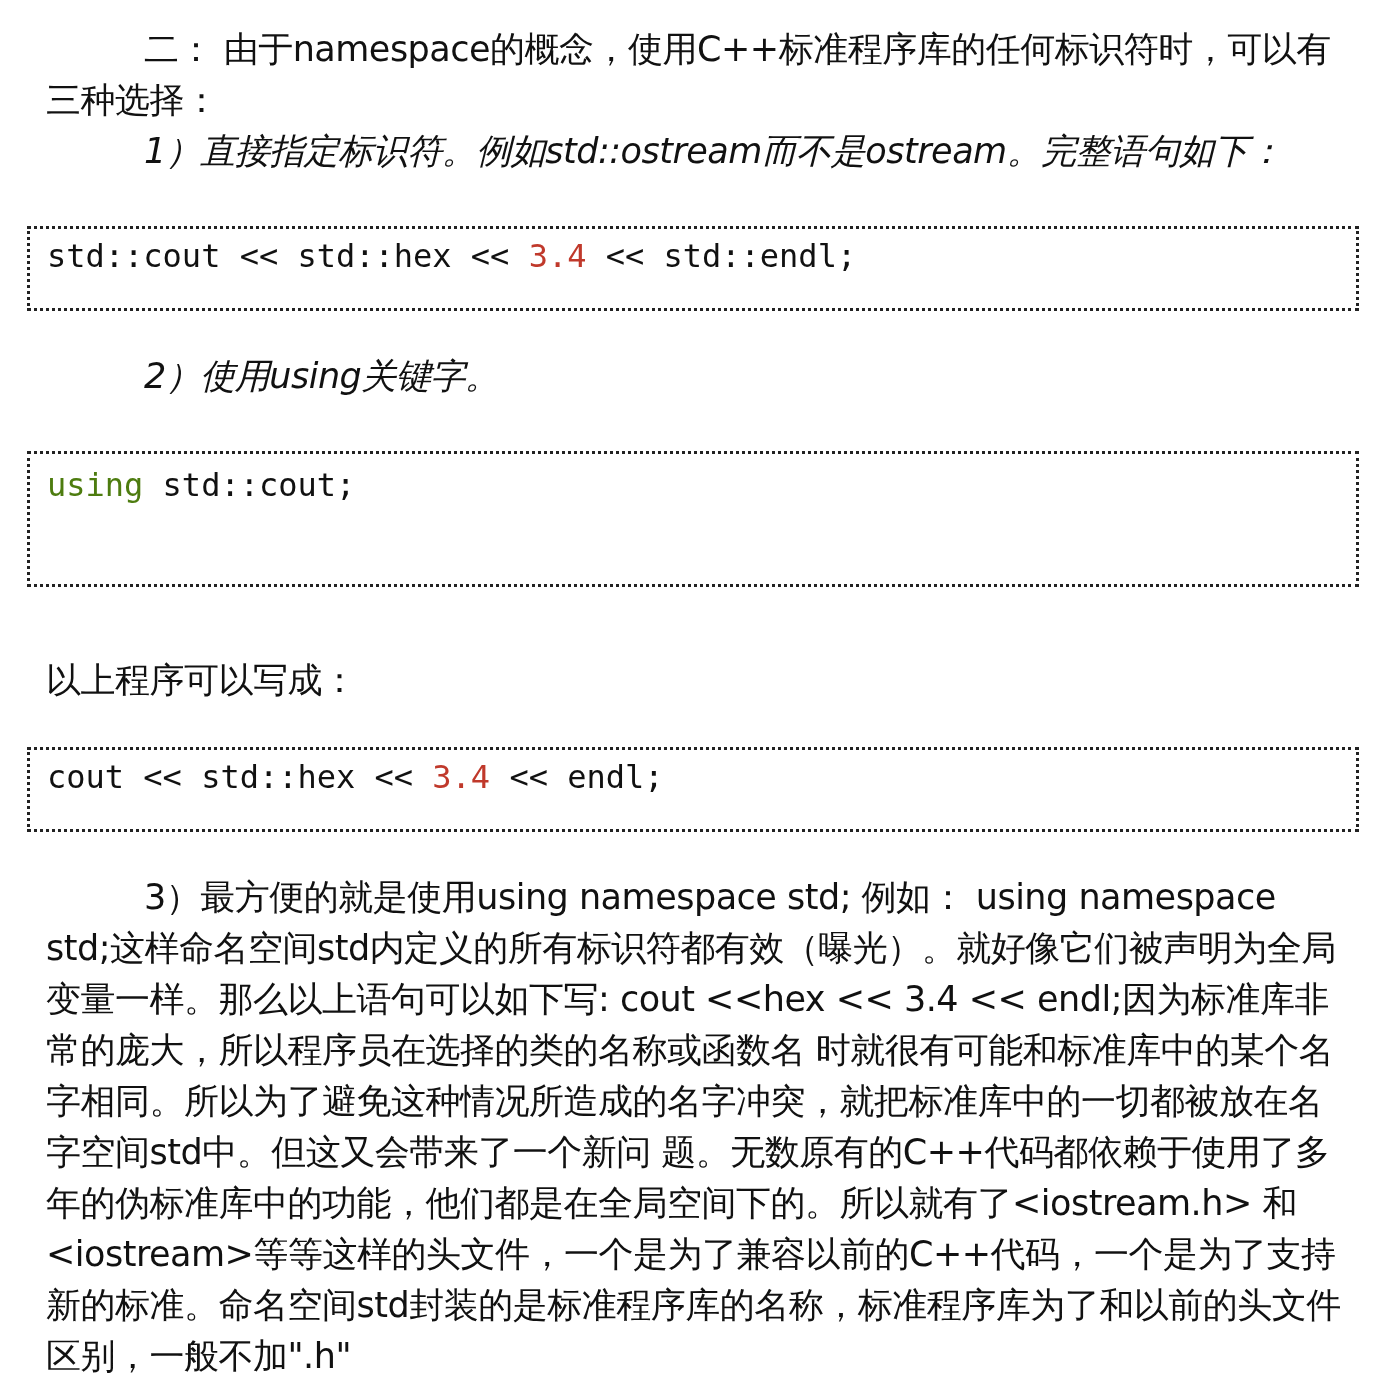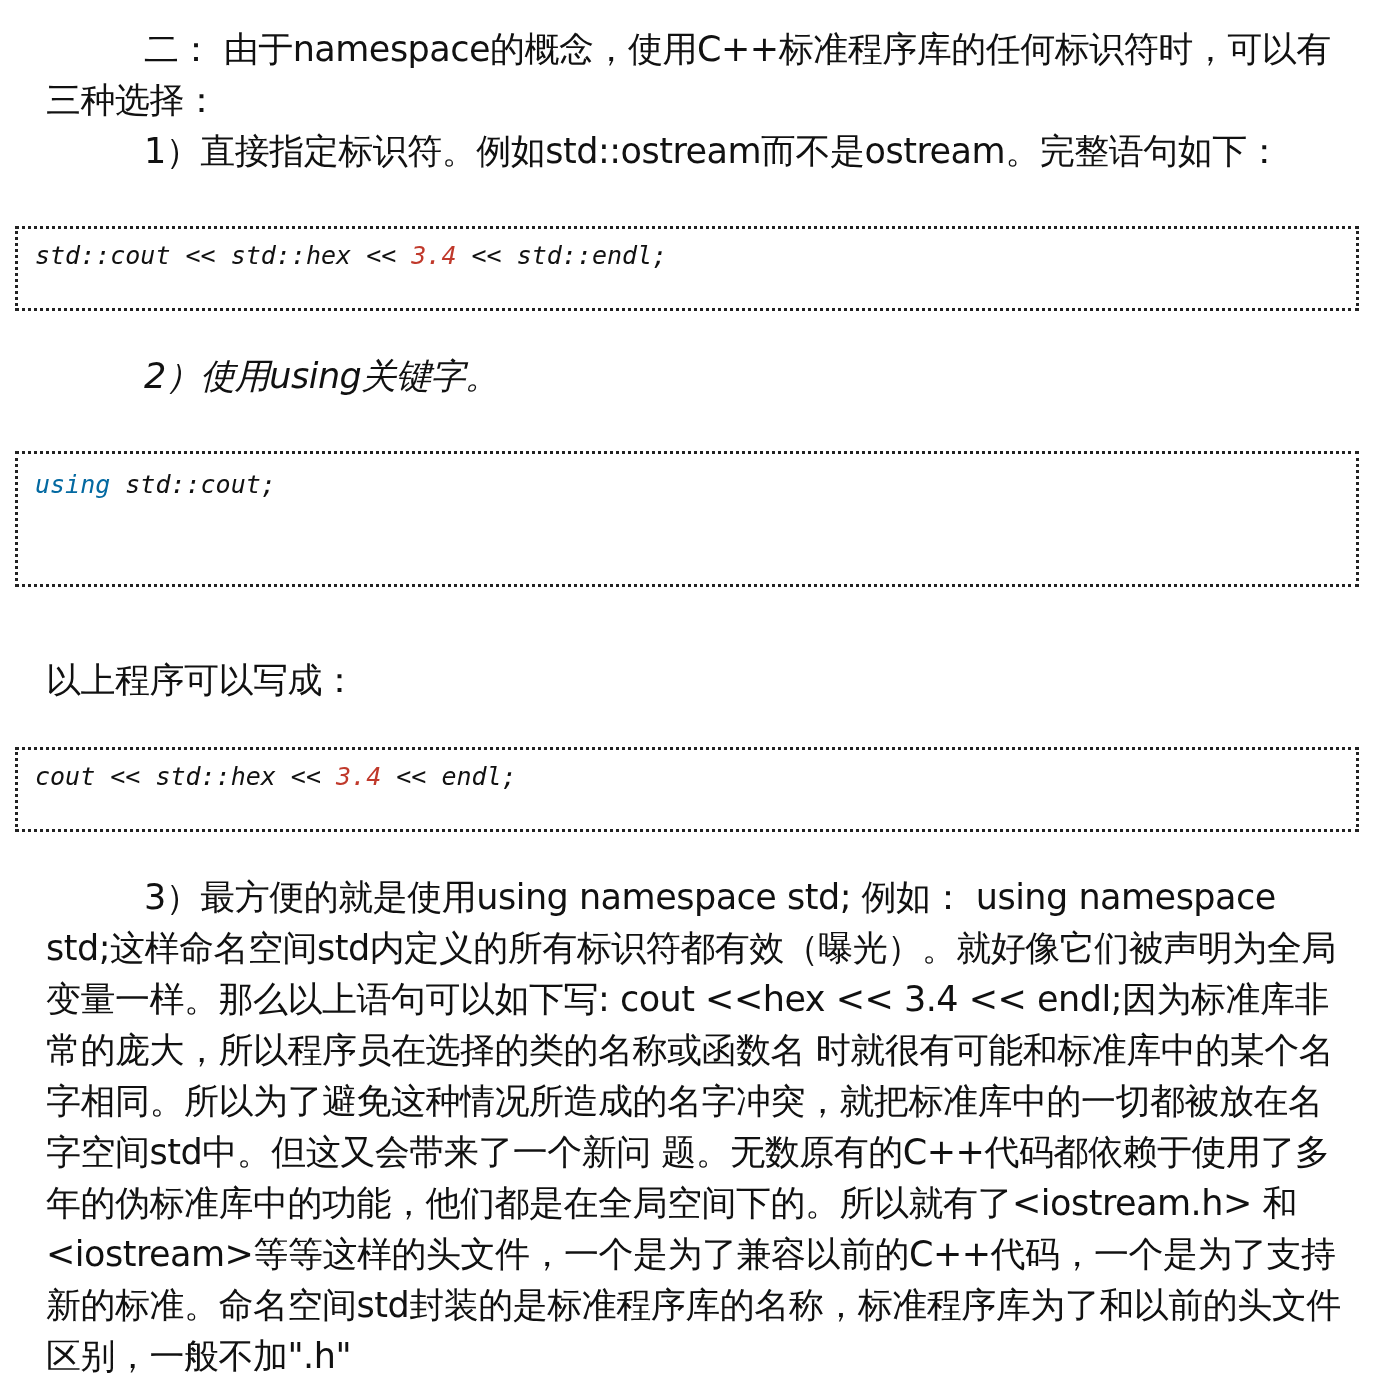--- a/index.html
+++ b/index.html
@@ -8,39 +8,38 @@
       font-family: "DejaVu Sans", "Liberation Sans", sans-serif;
       color: #111111;
     }
     .para {
       position: absolute; left: 46px; right: 40px;
       font-size: 35px; line-height: 51px; letter-spacing: -0.5px;
       margin: 0;
     }
     .indent { text-indent: 98px; }
     .code-box {
-      position: absolute; left: 15px; right: 26px;
+      position: absolute; left: 27px; right: 26px;
       border: 3px dotted #222222;
       box-sizing: border-box;
       font-family: "DejaVu Sans Mono", "Liberation Mono", monospace;
-      font-size: 25px; line-height: 34px; color: #111111;
+      font-size: 32px; line-height: 34px; color: #111111;
       padding: 10px 0 0 17px;
       white-space: pre;
-      font-style: italic;
     }
     .code-line { display: block; }
-    .kw { color: #0369a1; }
+    .kw { color: #4d7c0f; }
     .num { color: #c0392b; }
   </style>
 </head>
 <body>
 
 <p class="para indent" style="top:24px;">二： 由于namespace的概念，使用C++标准程序库的任何标识符时，可以有三种选择：</p>
 
-<p class="para indent" style="top:126px;">1）直接指定标识符。例如std::ostream而不是ostream。完整语句如下：</p>
+<p class="para indent" style="top:126px;font-style:italic;">1）直接指定标识符。例如std::ostream而不是ostream。完整语句如下：</p>
 
 <div class="code-box" style="top:226px; height:85px;"><span class="code-line"><span>std::cout &lt;&lt; std::hex &lt;&lt; </span><span class="num">3.4</span><span> &lt;&lt; std::endl;</span></span></div>
 
 <p class="para indent" style="top:351px;font-style:italic;">2）使用using关键字。</p>
 
 <div class="code-box" style="top:451px; height:136px; padding-top:14px;"><span class="code-line"><span class="kw">using</span><span> std::cout;</span></span></div>
 
 <p class="para" style="top:655px;">以上程序可以写成：</p>
 
 <div class="code-box" style="top:747px; height:85px;"><span class="code-line"><span>cout &lt;&lt; std::hex &lt;&lt; </span><span class="num">3.4</span><span> &lt;&lt; endl;</span></span></div>

